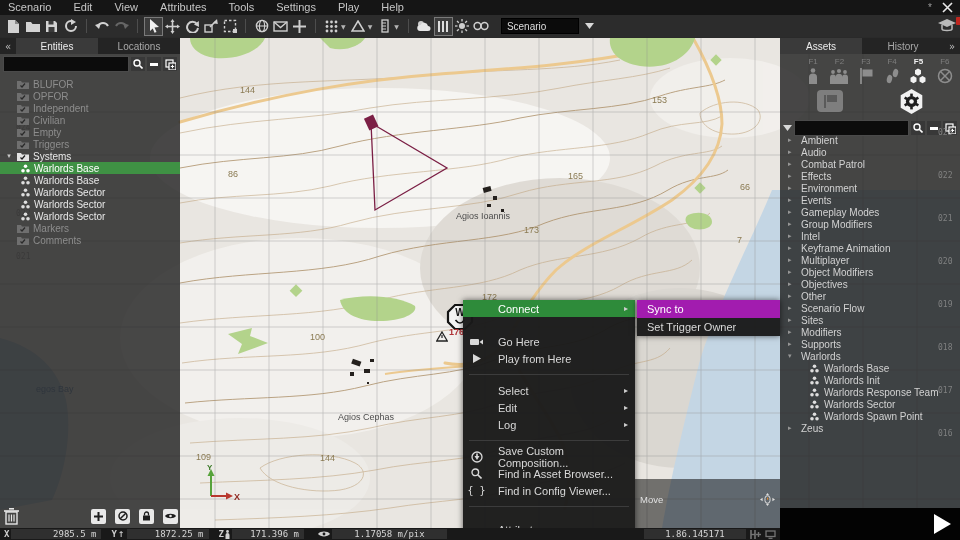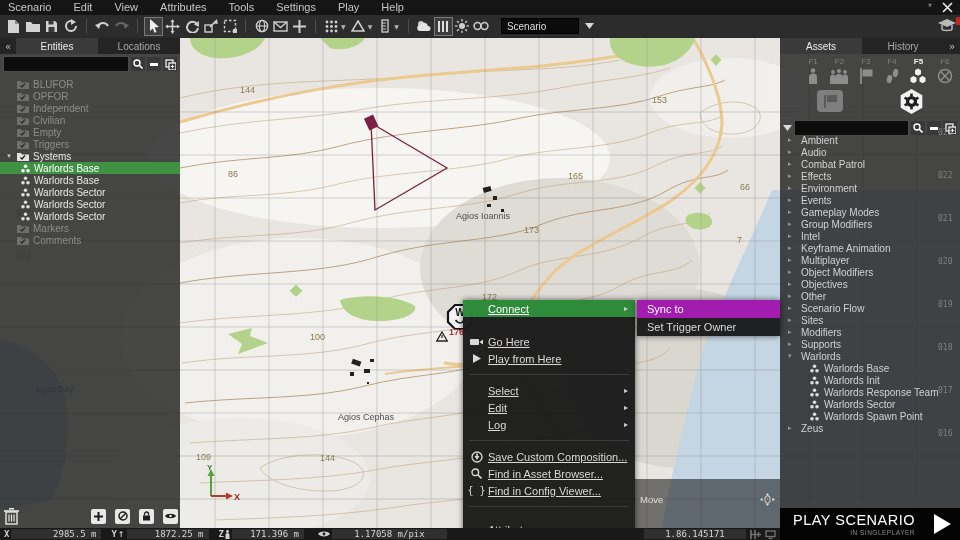--- a/index.html
+++ b/index.html
@@ -65,21 +65,21 @@
   .bigicons{display:flex;align-items:center;height:30px;margin-top:2px;}
   
   .map-tools{position:absolute;left:0;top:504px;width:180px;height:24px;z-index:12;display:flex;align-items:center;}
   .map-tools .grp{margin-left:auto;display:flex;gap:9px;padding-right:2px;}
   .toolbtn{width:15px;height:15px;background:#e8e8e8;border-radius:2px;display:flex;align-items:center;justify-content:center;}
   
   .ctx{position:absolute;left:463px;top:300px;width:172px;z-index:30;background:rgba(26,26,26,.97);
        padding-bottom:5px;box-shadow:0 0 6px rgba(0,0,0,.6);}
   .ctx-item{height:17px;display:flex;align-items:center;color:#d9d9d9;font-size:11px;}
   .ctx-item .ic{width:17px;margin-left:5px;display:flex;align-items:center;justify-content:center;flex:0 0 auto;}
-  .ctx-item .lbl{margin-left:3px;text-decoration:underline;}
+  .ctx-item .lbl{margin-left:13px;}
   .ctx-item .arr{margin-left:auto;margin-right:7px;font-size:8px;color:#cfcfcf;font-family:"DejaVu Sans",sans-serif;}
   .ctx-item.hl{background:#2e8b3a;color:#fff;}
   .ctx-sep{height:1px;background:#3c3c3c;margin:7px 6px;}
   .ctx-gap{height:16px;}
   .ctx-gap2{height:7px;}
   .submenu{position:absolute;left:637px;top:300px;width:143px;z-index:30;background:rgba(26,26,26,.97);
            box-shadow:0 0 6px rgba(0,0,0,.6);}
   .sub-item{height:18px;display:flex;align-items:center;padding-left:10px;color:#d9d9d9;font-size:11px;}
   .sub-item.hl{background:#a21caf;color:#fff;}
   
@@ -1068,24 +1068,20 @@
       </span>
     <span style="margin:0 4px;opacity:.5">
         <svg width="11" height="9" viewBox="0 0 11 9">
           <rect x="1" y="1" width="9" height="5.5" fill="none" stroke="#cfcfcf" stroke-width="1.3"></rect>
           <line x1="3.5" y1="8.3" x2="7.5" y2="8.3" stroke="#cfcfcf" stroke-width="1.3"></line>
         </svg>
       </span>
   </div>
 
   <div class="play">
-    <span class="play-texts">
-      <span class="play-main">PLAY SCENARIO</span>
-      <span class="play-sub">IN SINGLEPLAYER</span>
-    </span>
     <span class="play-tri">
       <svg width="19" height="22" viewBox="0 0 19 22">
           <polygon points="1,1 18,11 1,21" fill="#fff"></polygon>
         </svg>
     </span>
   </div>
 
 </div>
 
 </body></html>

